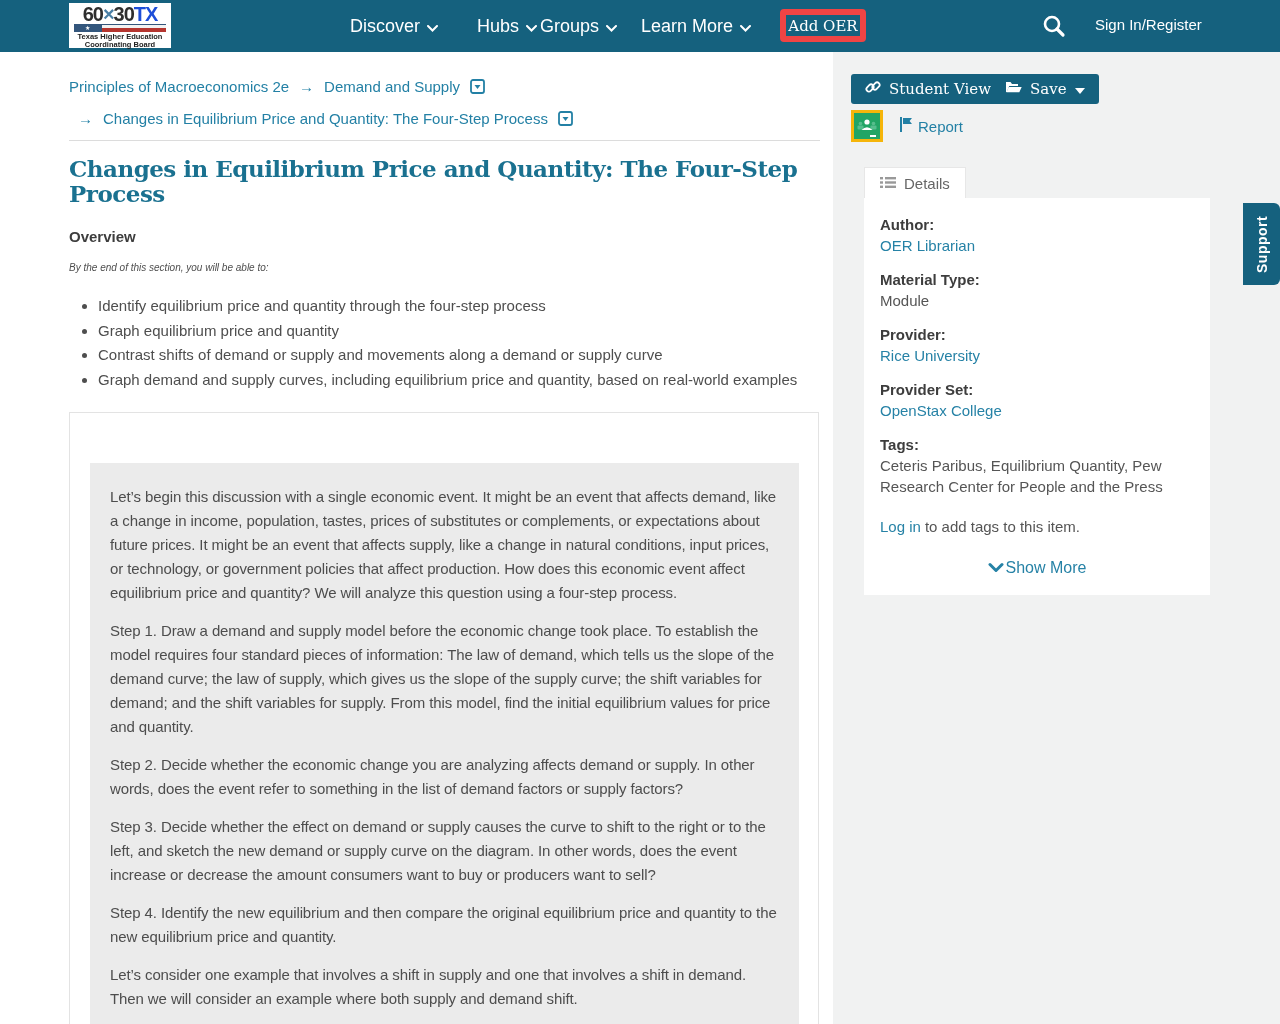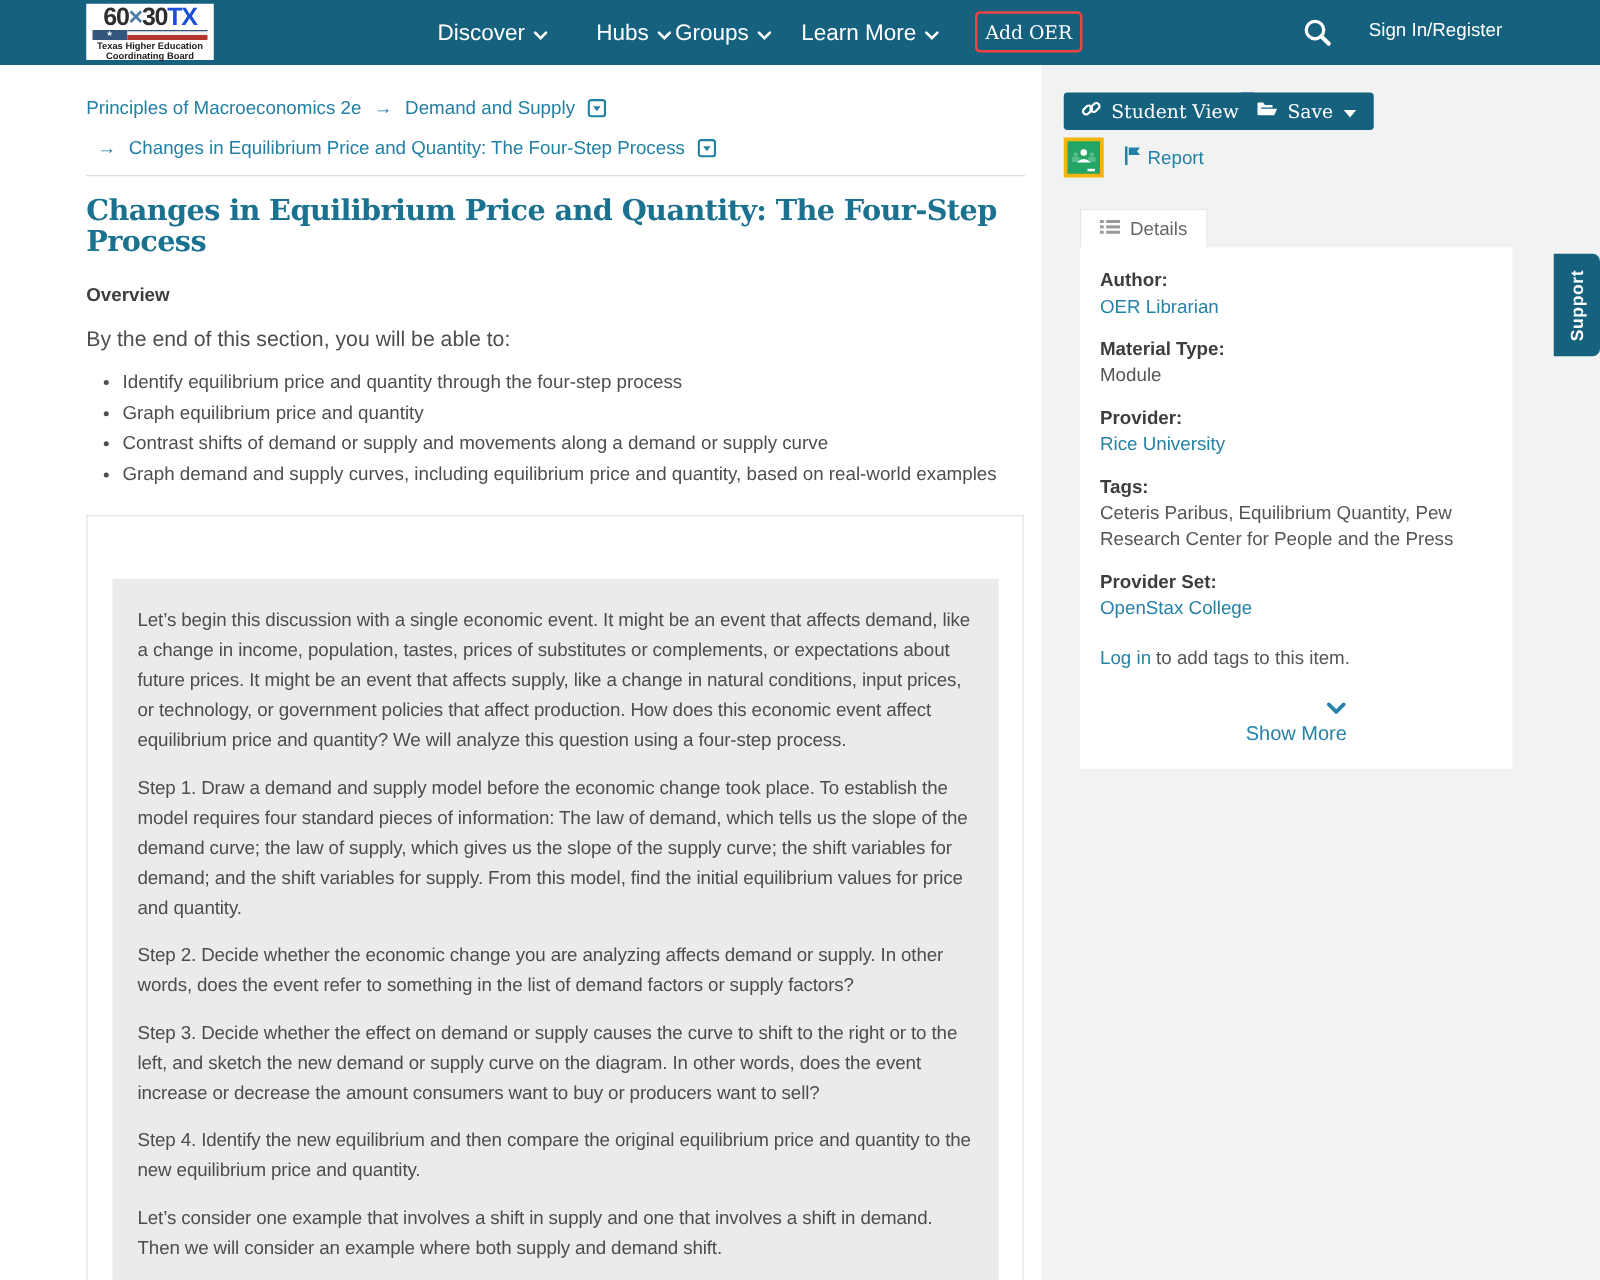--- a/index.html
+++ b/index.html
@@ -16,41 +16,41 @@
   .logo-top .lx { color:#4a7fa5; } .logo-top .ltx { color:#1d4ed8; }
   .logo-flag { height:8px; margin:0 5px 1px; display:flex; }
   .flag-blue { width:30%; background:#33567c; color:#fff; font-size:6px; line-height:8px; }
   .flag-right { width:70%; display:flex; flex-direction:column; }
   .flag-white { height:4px; background:#f2f2f2; border-top:1px solid #33567c; }
   .flag-red { height:4px; background:#b5352f; }
   .logo-org { font-size:7.5px; line-height:8px; color:#222; font-weight:bold; }
   .nav-item { position:absolute; top:16px; color:#fff; font-size:18px; display:flex; align-items:center; gap:7px; cursor:pointer; }
   .nav-discover { left:350px; } .nav-hubs { left:477px; } .nav-groups { left:540px; } .nav-learnmore { left:641px; }
   .add-oer { position:absolute; left:780px; top:9px; width:86px; height:33px; background:transparent;
-             border:2px solid #ef4444; border-radius:4px; color:#fff; font-family:"DejaVu Serif", serif;
+             border:6px solid #ef4444; border-radius:4px; color:#fff; font-family:"DejaVu Serif", serif;
              font-size:15px; cursor:pointer; }
   .search-btn { position:absolute; left:1042px; top:14px; width:24px; height:24px; cursor:pointer; }
   .sign-in { position:absolute; left:1095px; top:16px; color:#fff; font-size:15px; cursor:pointer; }
 
   
   .right-bg { position:absolute; left:833px; top:52px; width:447px; height:972px; background:#f1f2f2; }
 
   
   .breadcrumb { position:absolute; left:69px; top:78px; width:751px; font-size:15px; color:#2380a5; }
   .crumb-line { display:flex; align-items:center; gap:10px; margin-bottom:15px; }
   .crumb-line2 { padding-left:9px; }
   .breadcrumb a { color:#2380a5; }
   .crumb-caret { display:inline-flex; cursor:pointer; }
   .crumb-rule { position:absolute; left:69px; top:140px; width:751px; border:none; border-top:1px solid #dcdcdc; }
 
   
   .page-title { position:absolute; left:69px; top:156px; width:740px; font-family:"DejaVu Serif", serif;
                 font-weight:bold; font-size:23px; line-height:25px; letter-spacing:-0.5px; color:#1a7190; }
   .overview-h { position:absolute; left:69px; top:228px; font-size:15px; font-weight:bold; color:#3d3d3d; }
-  .overview-intro { position:absolute; left:69px; top:262px; font-size:17px; color:#4e4e4e; }
+  .overview-intro { position:absolute; left:69px; top:262px; font-size:10px; color:#4e4e4e;font-style:italic; }
   .objectives { position:absolute; left:69px; top:294px; width:745px; padding-left:29px;
                 font-size:15px; color:#4e4e4e; }
   .objectives li { line-height:24.5px; }
   .content-box { position:absolute; left:69px; top:412px; width:750px; height:613px;
                  background:#fff; border:1px solid #e3e3e3; border-bottom:none; overflow:hidden; }
   .content-inner { margin:50px 19px 0 20px; background:#ebebeb; padding:22px 20px 20px; min-height:562px; }
   .content-inner p { font-size:15px; line-height:24px; color:#4d4d4d; margin-bottom:14px; letter-spacing:-0.1px; }
 
   
   .btn-teal { position:absolute; top:74px; height:30px; background:#15617e; border:none; border-radius:3px;
@@ -69,21 +69,21 @@
                  border:1px solid #e7e7e7; border-bottom:none; }
   .details-panel { position:absolute; left:864px; top:198px; width:346px; min-height:370px;
                    background:#fff; padding:16px 16px 18px; font-size:15px; }
   .dfield { margin-bottom:13px; }
   .dlabel { font-weight:bold; color:#3d3d3d; line-height:21px; }
   .dvalue { color:#555; line-height:21px; }
   .dvalue a, .login-line a, .show-more { color:#2682a6; }
   .login-line { margin-top:19px; color:#555; line-height:21px; }
   .login-line span { margin-left:4px; }
   .show-more-wrap { text-align:center; margin-top:22px; }
-  .show-more { font-size:16px; cursor:pointer; display:inline-flex; align-items:flex-end; gap:2px;flex-direction:column; }
+  .show-more { font-size:16px; cursor:pointer; display:inline-flex; align-items:flex-start; gap:2px; }
 
   
   .support-tab { position:absolute; left:1243px; top:203px; width:37px; height:82px; background:#15617e;
                  border-radius:6px 0 0 6px; color:#fff; font-weight:bold; font-size:14px;
                  writing-mode:vertical-rl; transform:rotate(180deg); display:flex; align-items:center;
                  justify-content:center; letter-spacing:0.5px; cursor:pointer; }
 </style>
 </head>
 <body>
 
@@ -254,26 +254,26 @@
     </div>
     <div class="dfield">
       <div class="dlabel">Material Type:</div>
       <div class="dvalue">Module</div>
     </div>
     <div class="dfield">
       <div class="dlabel">Provider:</div>
       <div class="dvalue"><a>Rice University</a></div>
     </div>
     <div class="dfield">
+      <div class="dlabel">Provider Set:</div>
+      <div class="dvalue"><a>OpenStax College</a></div>
+    </div>
+    <div class="dfield">
       <div class="dlabel">Tags:</div>
       <div class="dvalue">Ceteris Paribus, Equilibrium Quantity, Pew Research Center for People and the Press</div>
-    </div>
-    <div class="dfield">
-      <div class="dlabel">Provider Set:</div>
-      <div class="dvalue"><a>OpenStax College</a></div>
     </div>
     <div class="login-line">
       <a>Log in</a><span>to add tags to this item.</span>
     </div>
     <div class="show-more-wrap">
       <a class="show-more">
         <span><svg width="16" height="11">
               <path d="M2 2.5 L8 8.5 L14 2.5" stroke="#2682a6" stroke-width="3" fill="none" stroke-linecap="round" stroke-linejoin="round"></path>
             </svg></span>
         <span>Show More</span>

